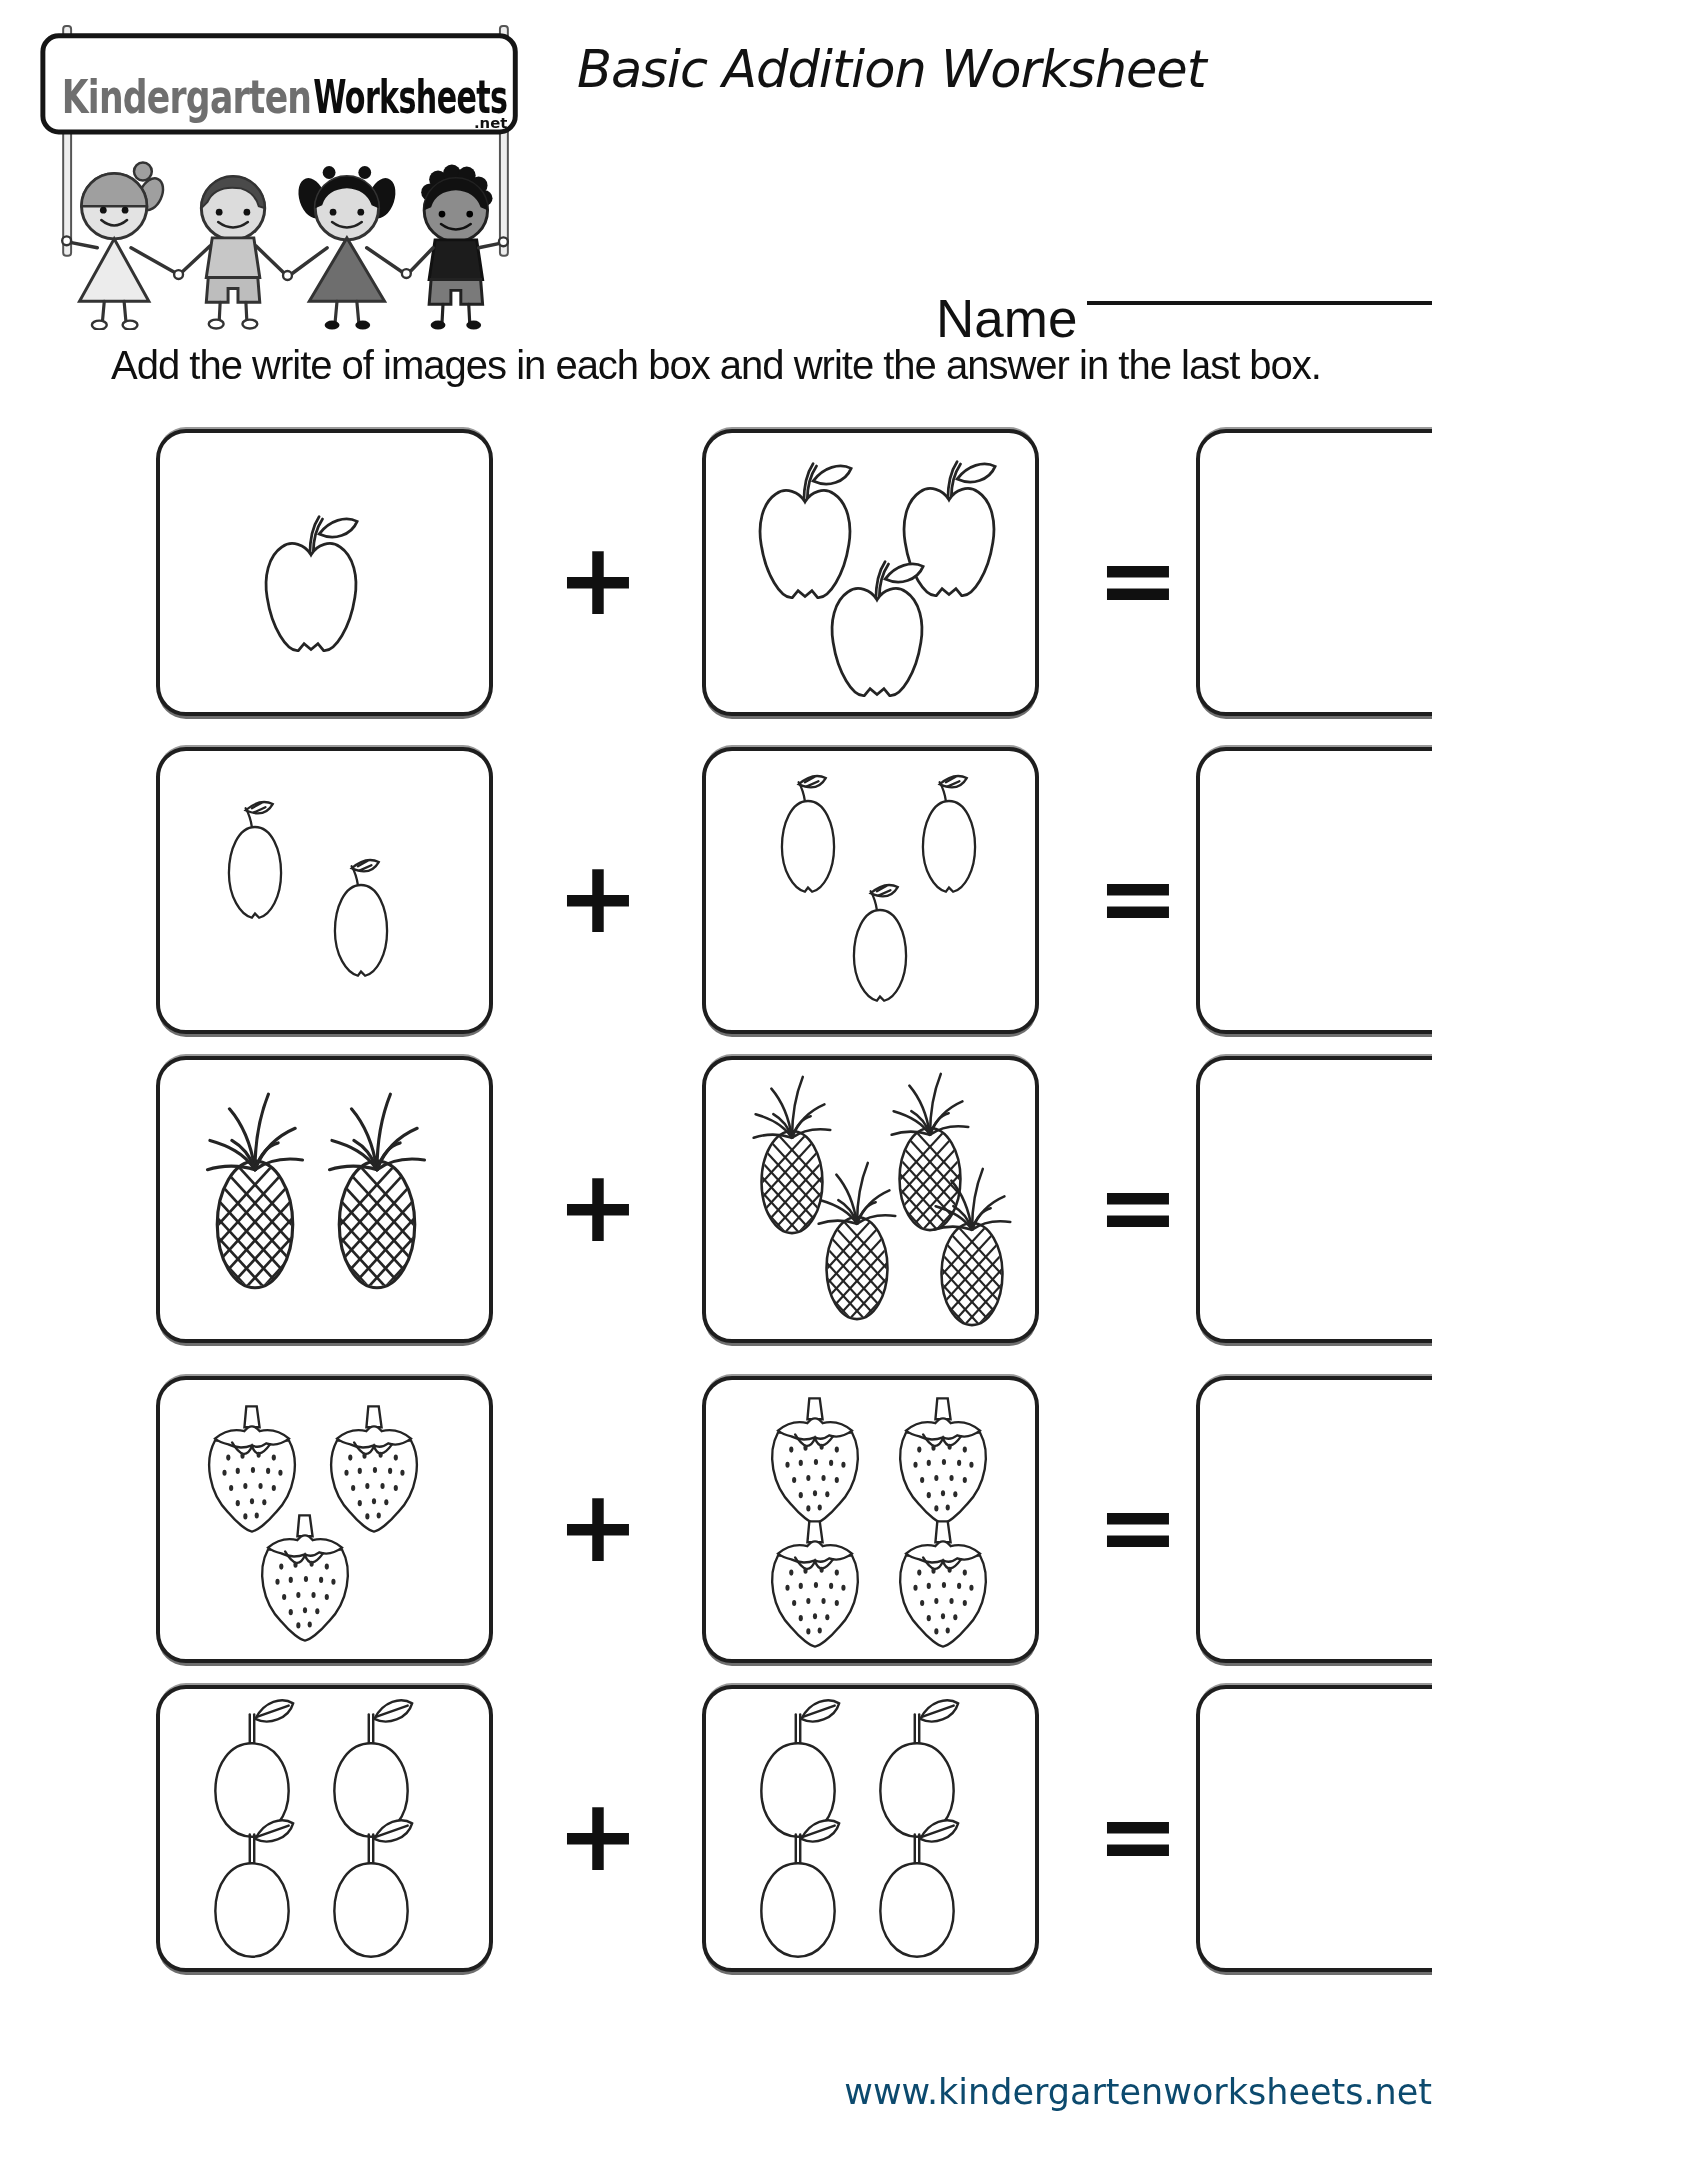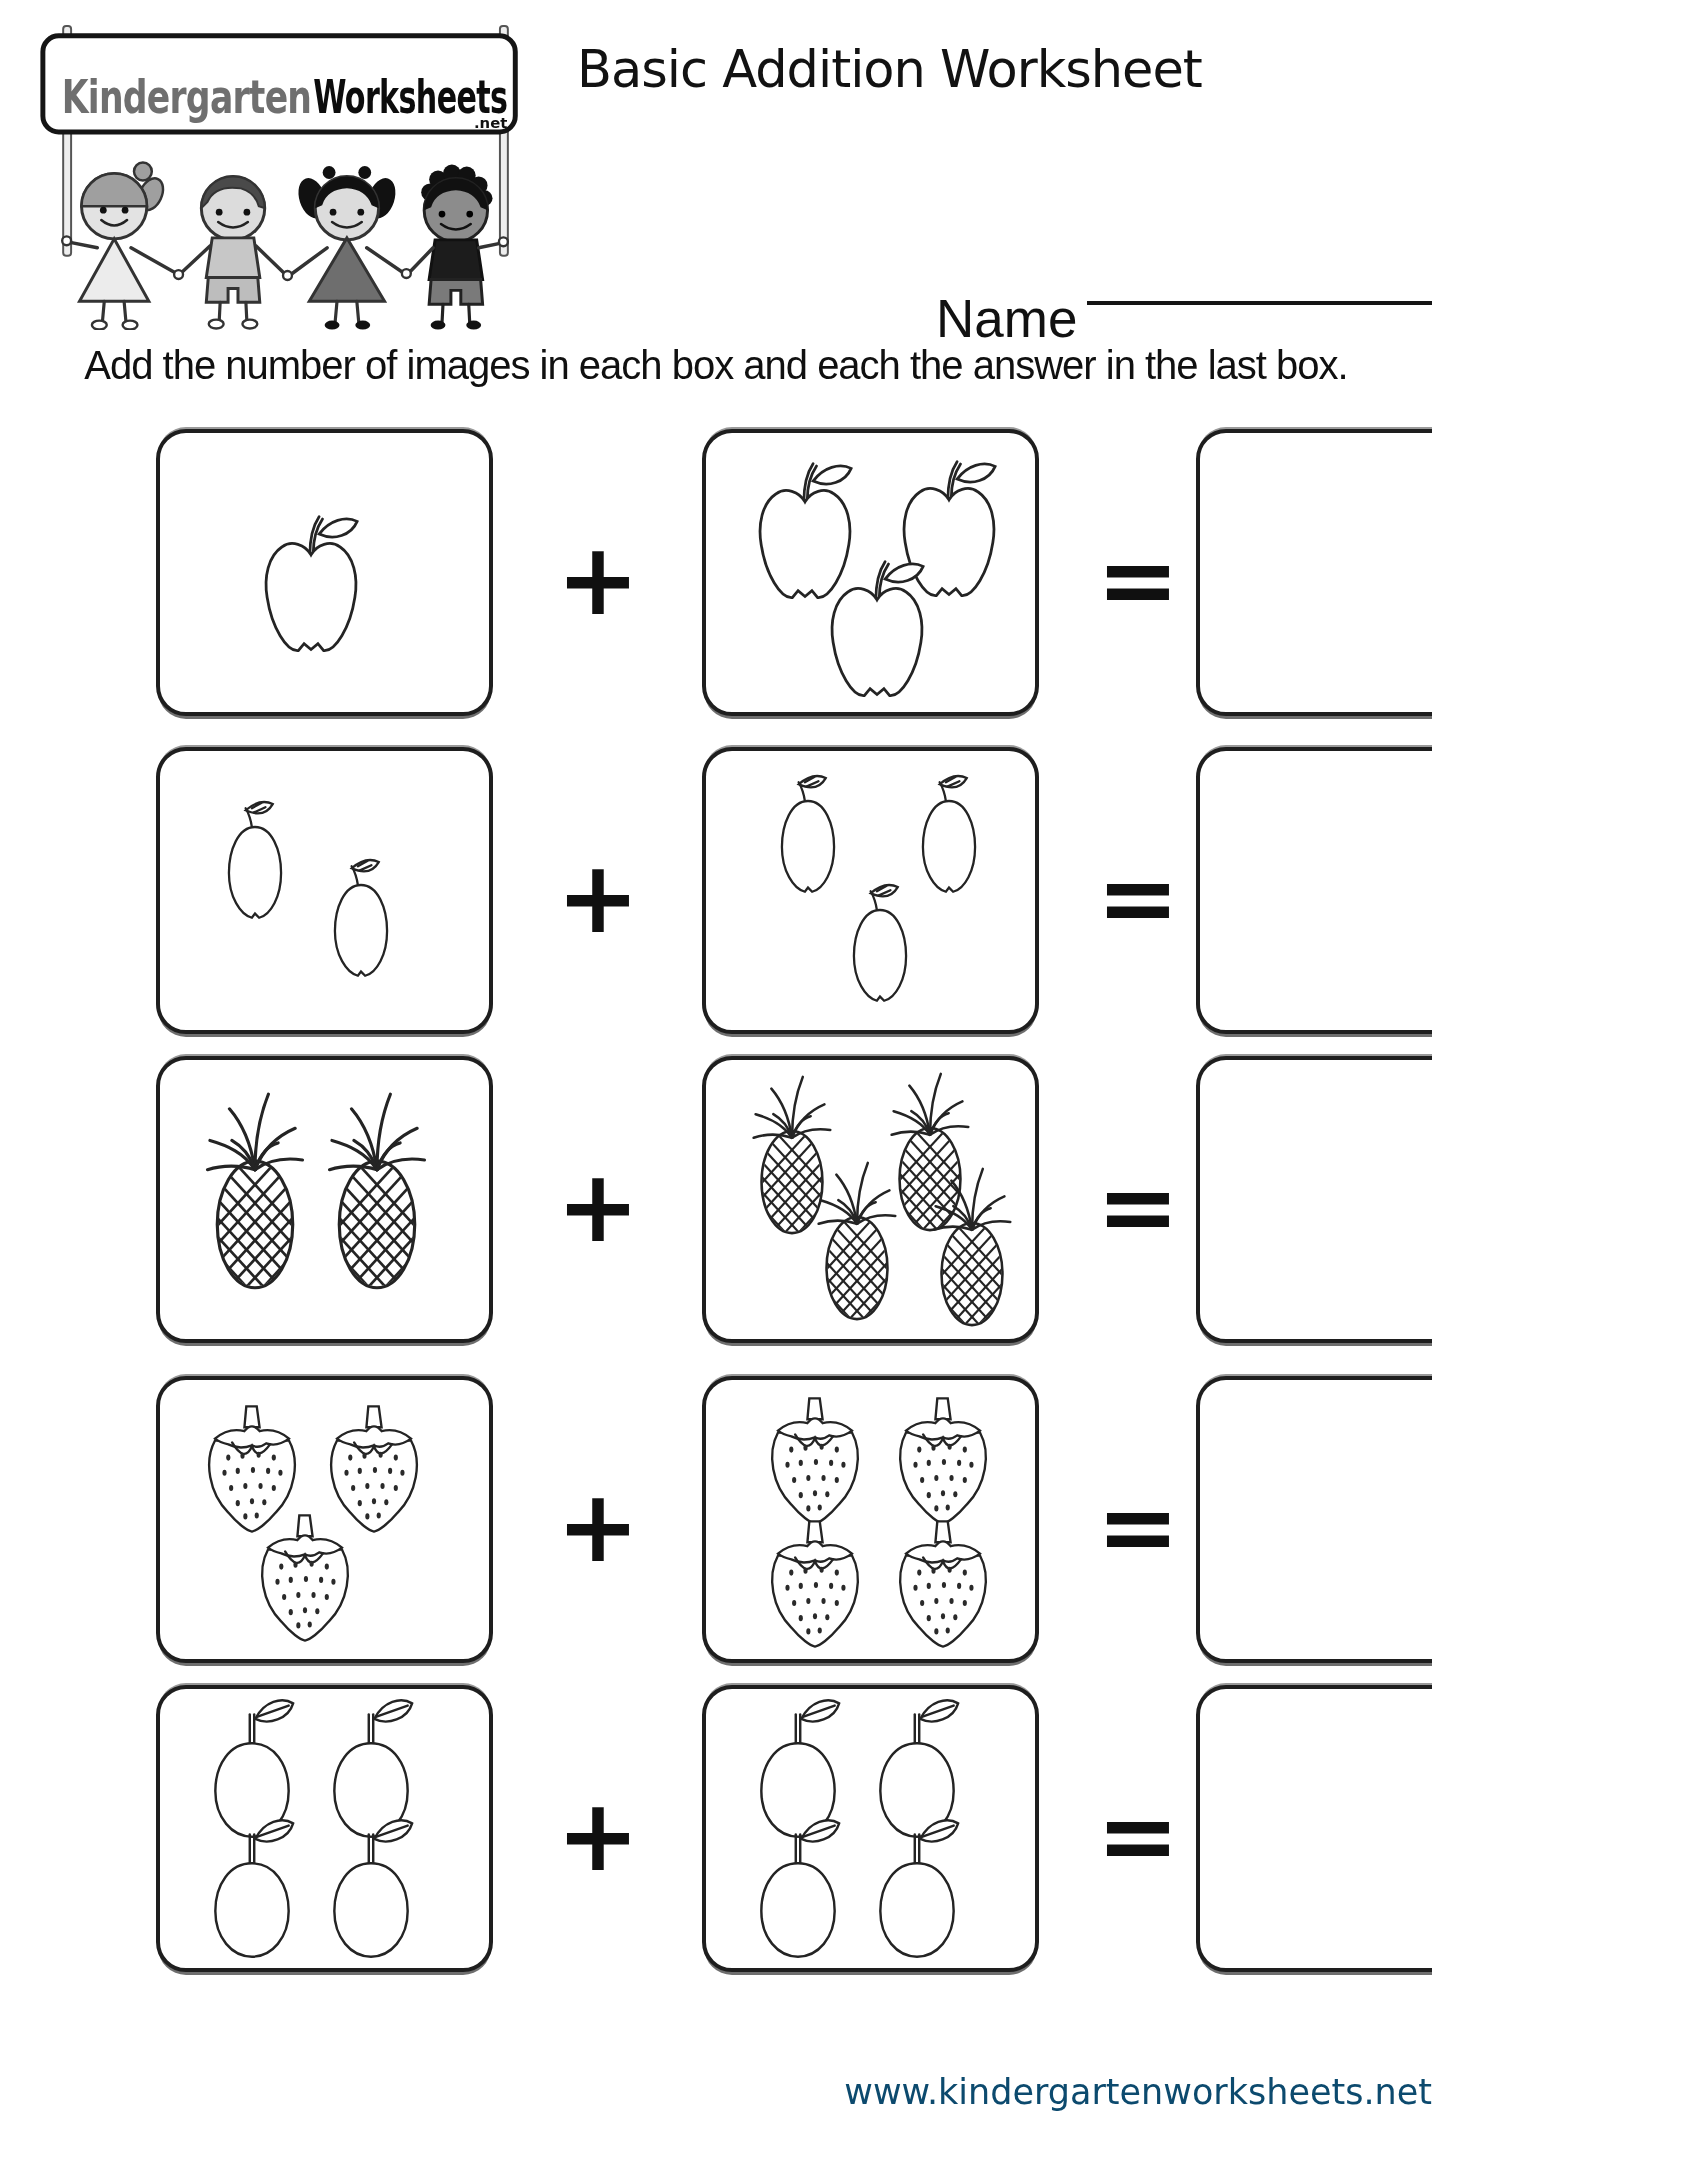--- a/index.html
+++ b/index.html
@@ -2,21 +2,21 @@
 <html><head>
 <meta charset="utf-8">
 <style>
   html,body{margin:0;padding:0;background:#fff;}
   .page{position:relative;width:1432px;height:2178px;background:#ffffff;overflow:hidden;
         font-family:"DejaVu Sans",sans-serif;color:#1c1c1c;}
 
   
   .logo{position:absolute;left:30px;top:18px;width:515px;height:312px;}
   .title{position:absolute;left:577px;top:40px;font-size:51px;letter-spacing:-1px;
-         font-weight:500;color:#121212;white-space:nowrap;}
+         font-weight:500;color:#121212;white-space:nowrap;font-style:italic;}
   .name-label{position:absolute;left:936px;top:241px;font-size:53px;
               font-family:"Liberation Sans",sans-serif;color:#111;margin-top:47px;}
   .name-line{position:absolute;left:1087px;top:248px;width:489px;height:53px;
              border-bottom:4px solid #151515;}
   .instruction{position:absolute;left:0;right:0;top:343px;text-align:center;
                font-family:"Liberation Sans",sans-serif;font-size:40px;letter-spacing:-1px;
                color:#101010;}
 
   
   .row{position:absolute;left:156px;width:1378px;height:287px;}
@@ -231,21 +231,21 @@
         <path d="M417,289 L416,308 M443,289 L444,308" stroke="#222" stroke-width="3.2" fill="none"></path>
         <ellipse cx="412" cy="310" rx="7.5" ry="4.5" fill="#111"></ellipse>
         <ellipse cx="448" cy="310" rx="7.5" ry="4.5" fill="#111"></ellipse>
       </g>
     </g>
   </svg>
 
   <div class="title">Basic Addition Worksheet</div>
   <div class="name-label">Name</div>
   <div class="name-line"></div>
-  <div class="instruction">Add the number of images in each box and each the answer in the last box.</div>
+  <div class="instruction">Add the write of images in each box and write the answer in the last box.</div>
 
   <div id="rows">
       <div class="row" style="top: 429px;">
         <div class="fruit-box box-a">
           <svg class="fruit" width="117" height="150" style="left: 46%; top: 55%;" viewBox="0 0 118 152">
             <use href="#sym-apple"></use>
           </svg>
         </div>
         <span class="op op-plus">+</span>
         <div class="fruit-box box-b">

